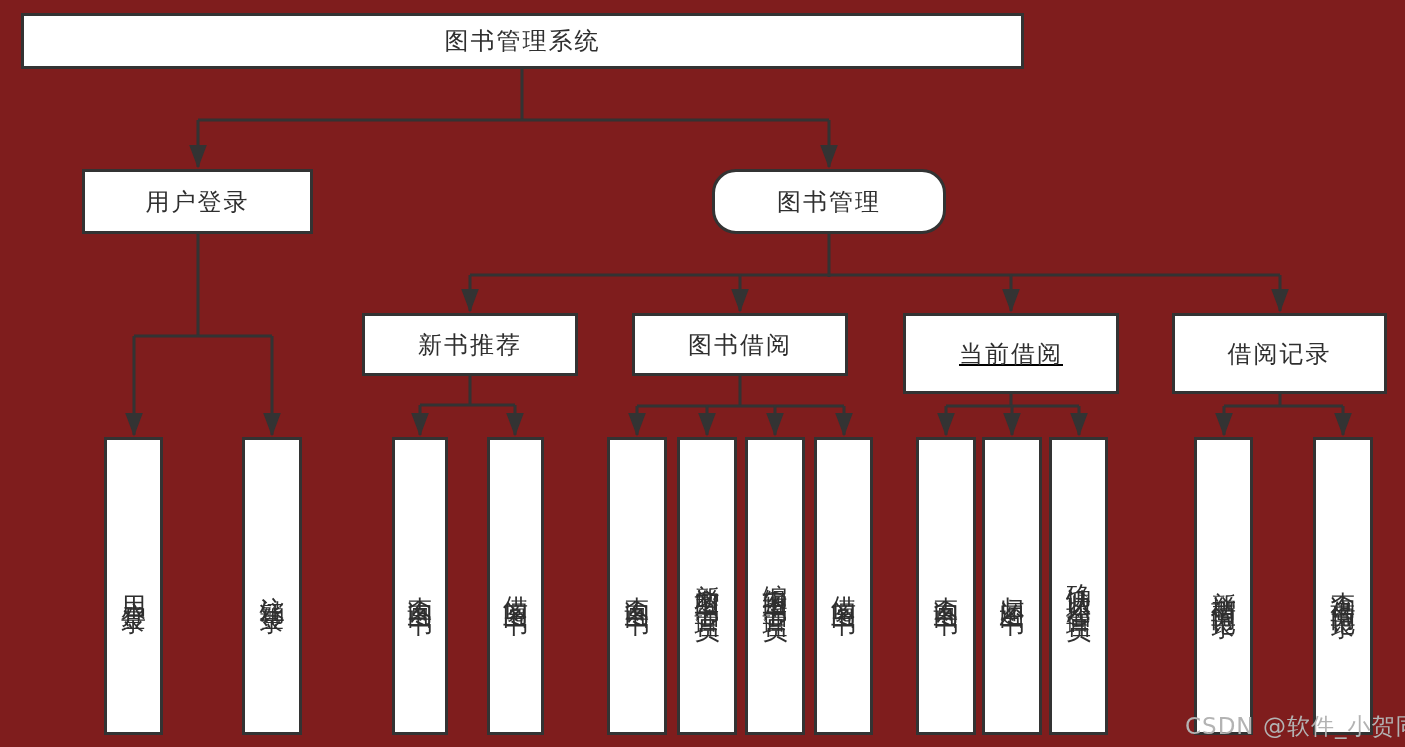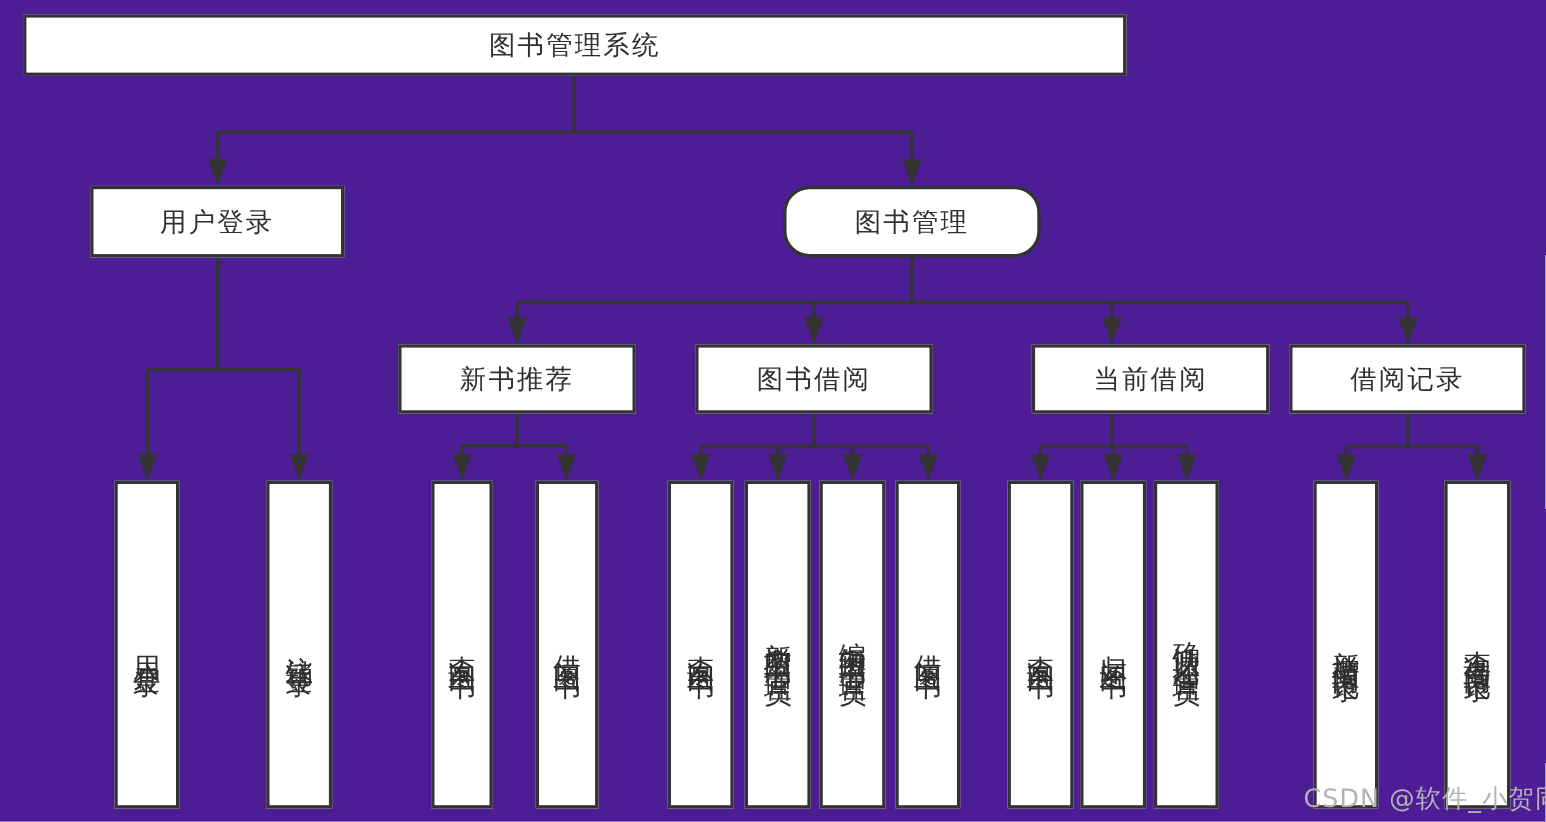--- a/index.html
+++ b/index.html
@@ -1,18 +1,18 @@
 <!DOCTYPE html>
 <html><head>
 <meta charset="utf-8">
 <style>
   * { margin:0; padding:0; box-sizing:border-box; }
   html,body { width:1405px; height:747px; background:#ffffff; }
   body { font-family:"DejaVu Sans", sans-serif; }
-  .canvas { position:relative; width:1405px; height:747px; background:#4c1d95; overflow:hidden; }
+  .canvas { position:relative; width:1405px; height:747px; background:#7f1d1d; overflow:hidden; }
   .svg-layer { position:absolute; left:0; top:0; width:1405px; height:747px; }
   .node {
     position:absolute; background:#ffffff; border:3px solid #333333;
     display:flex; align-items:center; justify-content:center;
   }
   .hlabel {
     font-size:24px; color:#2f2f2f; letter-spacing:2px; white-space:nowrap;
   }
   .vlabel {
     writing-mode:vertical-rl; text-orientation:mixed;
@@ -88,24 +88,24 @@
   <div class="node" style="left:712px; top:169px; width:234px; height:65px;border-radius:24px;">
     <span class="hlabel">图书管理</span>
   </div>
 
   <div class="node" style="left:632px; top:313px; width:216px; height:63px;">
     <span class="hlabel">图书借阅</span>
   </div>
   <div class="node" style="left:362px; top:313px; width:216px; height:63px;">
     <span class="hlabel">新书推荐</span>
   </div>
-  <div class="node" style="left:938px; top:313px; width:216px; height:63px;">
+  <div class="node" style="left:903px; top:313px; width:216px; height:81px;text-decoration:underline;">
     <span class="hlabel">当前借阅</span>
   </div>
-  <div class="node" style="left:1172px; top:313px; width:215px; height:63px;">
+  <div class="node" style="left:1172px; top:313px; width:215px; height:81px;">
     <span class="hlabel">借阅记录</span>
   </div>
 
   <div class="node" style="left:104px; top:437px; width:59px; height:298px;">
     <span class="vlabel">用户登录</span>
   </div>
   <div class="node" style="left:242px; top:437px; width:60px; height:298px;">
     <span class="vlabel">注销登录</span>
   </div>
 

